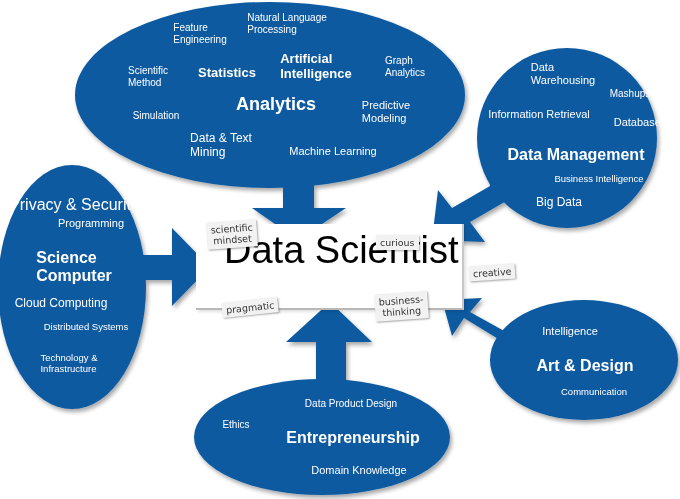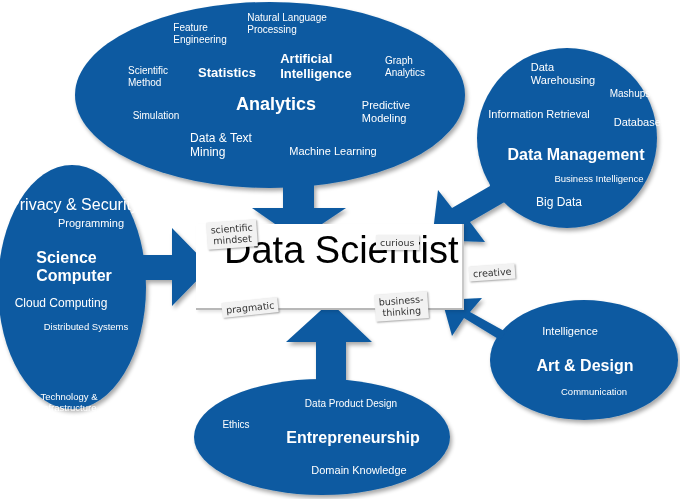--- a/index.html
+++ b/index.html
@@ -118,21 +118,21 @@
 <div class="lbl" style="left:559px;top:203px;font-size:12px;">Big Data</div>
 
 <div class="lbl" style="left:74px;top:205px;font-size:16px;">Privacy &amp; Security</div>
 <div class="lbl" style="left:91px;top:223px;font-size:11px;">Programming</div>
 <div class="lbl b" style="left:74px;top:267px;font-size:16px;">
     <div>Science</div>
     <div>Computer</div>
   </div>
 <div class="lbl" style="left:61px;top:304px;font-size:12px;">Cloud Computing</div>
 <div class="lbl" style="left:86px;top:327px;font-size:9.5px;">Distributed Systems</div>
-<div class="lbl" style="left:69px;top:364px;font-size:9.5px;margin-top:39px;">
+<div class="lbl" style="left:69px;top:364px;font-size:9.5px;">
     <div>Technology &amp;</div>
     <div>Infrastructure</div>
   </div>
 
 <div class="lbl" style="left:570px;top:331px;font-size:11px;">Intelligence</div>
 <div class="lbl b" style="left:585px;top:366px;font-size:16px;">Art &amp; Design</div>
 <div class="lbl" style="left:594px;top:392px;font-size:9.5px;">Communication</div>
 
 <div class="lbl" style="left:351px;top:404px;font-size:10px;">Data Product Design</div>
 <div class="lbl" style="left:236px;top:425px;font-size:10px;">Ethics</div>

